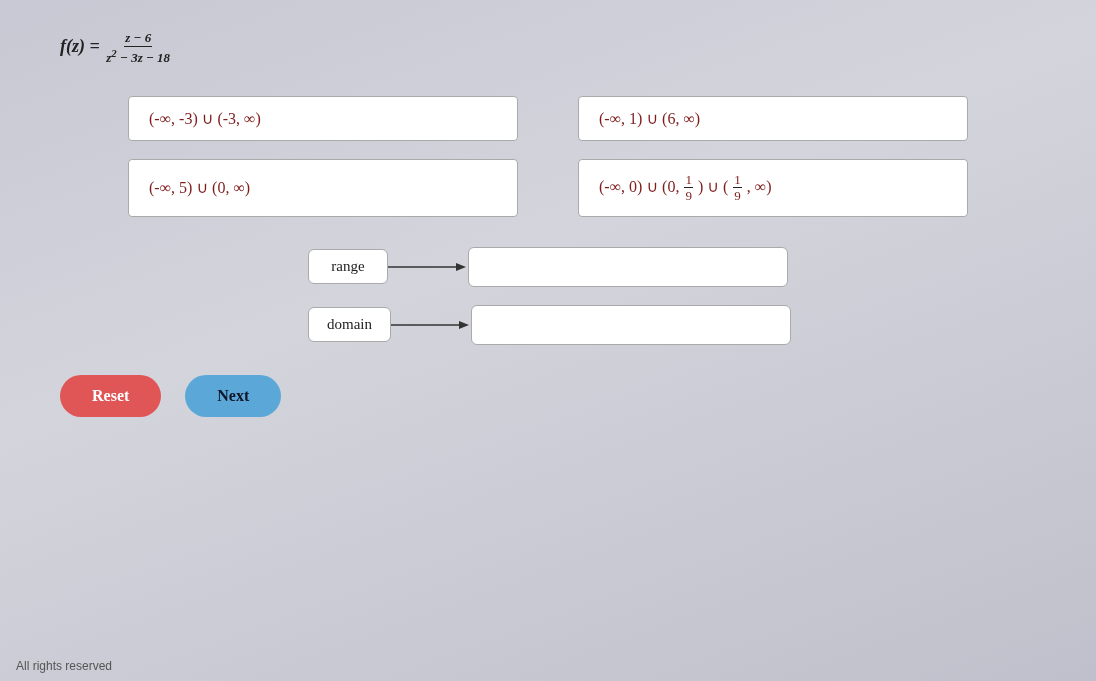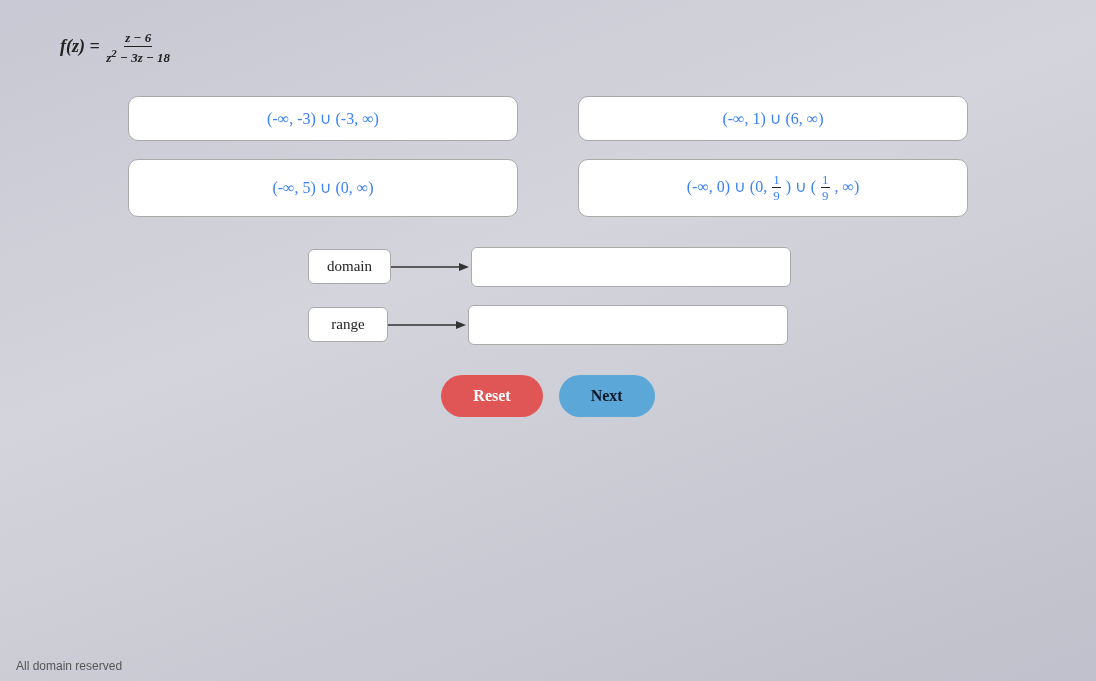--- a/index.html
+++ b/index.html
@@ -33,27 +33,27 @@
       display: grid;
       grid-template-columns: 1fr 1fr;
       gap: 18px 60px;
       max-width: 840px;
       margin: 0 auto 30px auto;
     }
 
     .option-btn {
       background: white;
       border: 1.5px solid #aaa;
-      border-radius: 10px;
+      border-radius: 4px;
       padding: 12px 20px;
       font-size: 16px;
       font-family: 'Georgia', serif;
-      color: #3b82f6;
+      color: #7f1d1d;
       cursor: pointer;
-      text-align: center;
+      text-align: left;
       user-select: none;
       transition: background 0.15s;
       white-space: nowrap;
     }
 
     .mapping-section {
       display: flex;
       flex-direction: column;
       gap: 18px;
       max-width: 840px;
@@ -98,22 +98,21 @@
       padding: 8px 20px;
       font-size: 15px;
       font-family: 'Georgia', serif;
       color: #222;
       min-width: 320px;
       height: 40px;
     }
 
     .button-row {
       display: flex;
-      justify-content: center;
-      gap: 16px;
+      gap: 24px;
       margin-top: 10px;
     }
 
     .btn-reset {
       background: #e05555;
       color: white;
       border: none;
       border-radius: 25px;
       padding: 12px 32px;
       font-size: 16px;
@@ -203,43 +202,43 @@
         <span class="den">9</span>
       </span>
       , ∞)
     </button>
 
   </div>
 
   <div class="mapping-section">
 
     <div class="mapping-row">
+      <div class="mapping-label">range</div>
+      <div class="arrow-line">
+        <svg viewBox="0 0 80 20" xmlns="http://www.w3.org/2000/svg">
+          <line x1="0" y1="10" x2="68" y2="10" stroke="#333" stroke-width="1.5"></line>
+          <polygon points="68,6 78,10 68,14" fill="#333"></polygon>
+        </svg>
+      </div>
+      <div class="mapping-target"></div>
+    </div>
+
+    <div class="mapping-row">
       <div class="mapping-label">domain</div>
       <div class="arrow-line">
         <svg viewBox="0 0 80 20" xmlns="http://www.w3.org/2000/svg">
           <line x1="0" y1="10" x2="68" y2="10" stroke="#333" stroke-width="1.5"></line>
           <polygon points="68,6 78,10 68,14" fill="#333"></polygon>
         </svg>
       </div>
       <div class="mapping-target"></div>
     </div>
 
-    <div class="mapping-row">
-      <div class="mapping-label">range</div>
-      <div class="arrow-line">
-        <svg viewBox="0 0 80 20" xmlns="http://www.w3.org/2000/svg">
-          <line x1="0" y1="10" x2="68" y2="10" stroke="#333" stroke-width="1.5"></line>
-          <polygon points="68,6 78,10 68,14" fill="#333"></polygon>
-        </svg>
-      </div>
-      <div class="mapping-target"></div>
-    </div>
-
   </div>
 
   <div class="button-row">
     <button class="btn-reset">Reset</button>
     <button class="btn-next">Next</button>
   </div>
 
-  <div class="footer">All domain reserved</div>
+  <div class="footer">All rights reserved</div>
 
 </div>
 
 </body></html>

